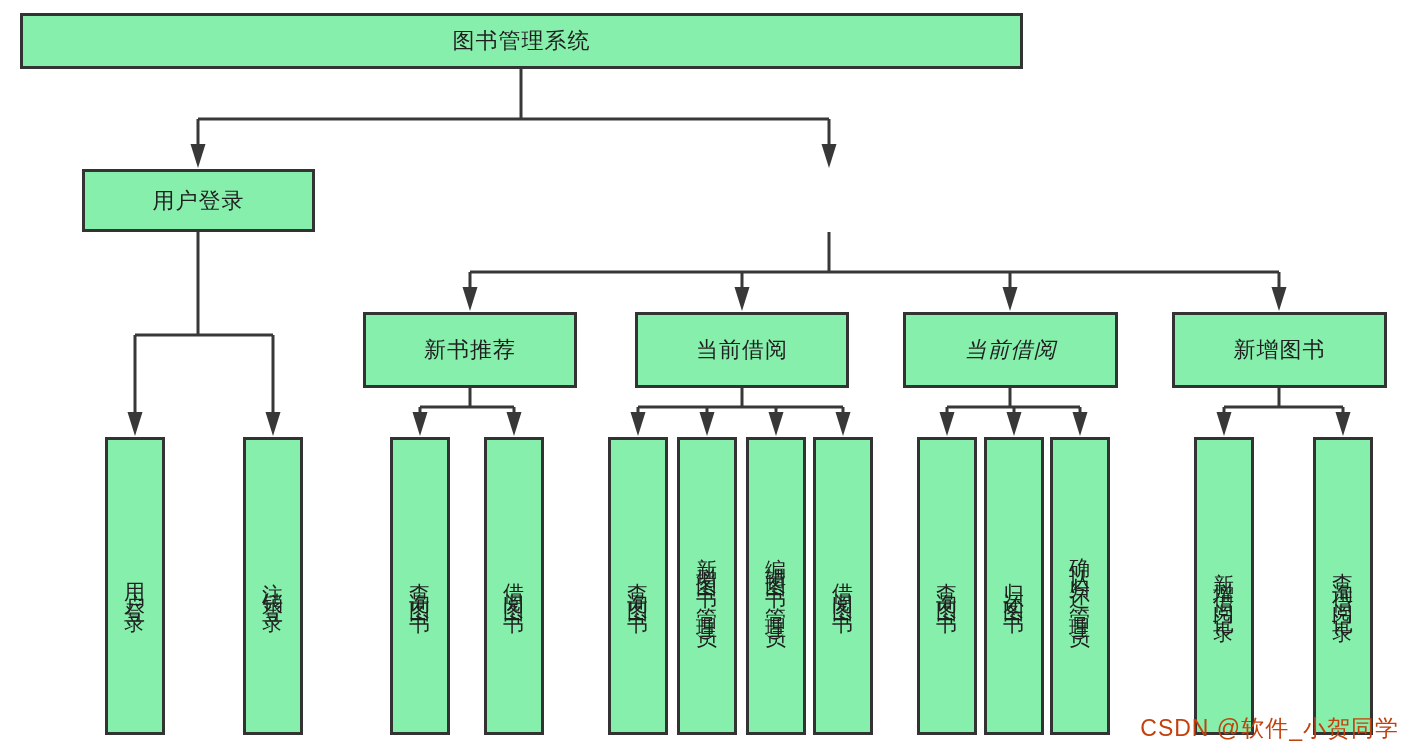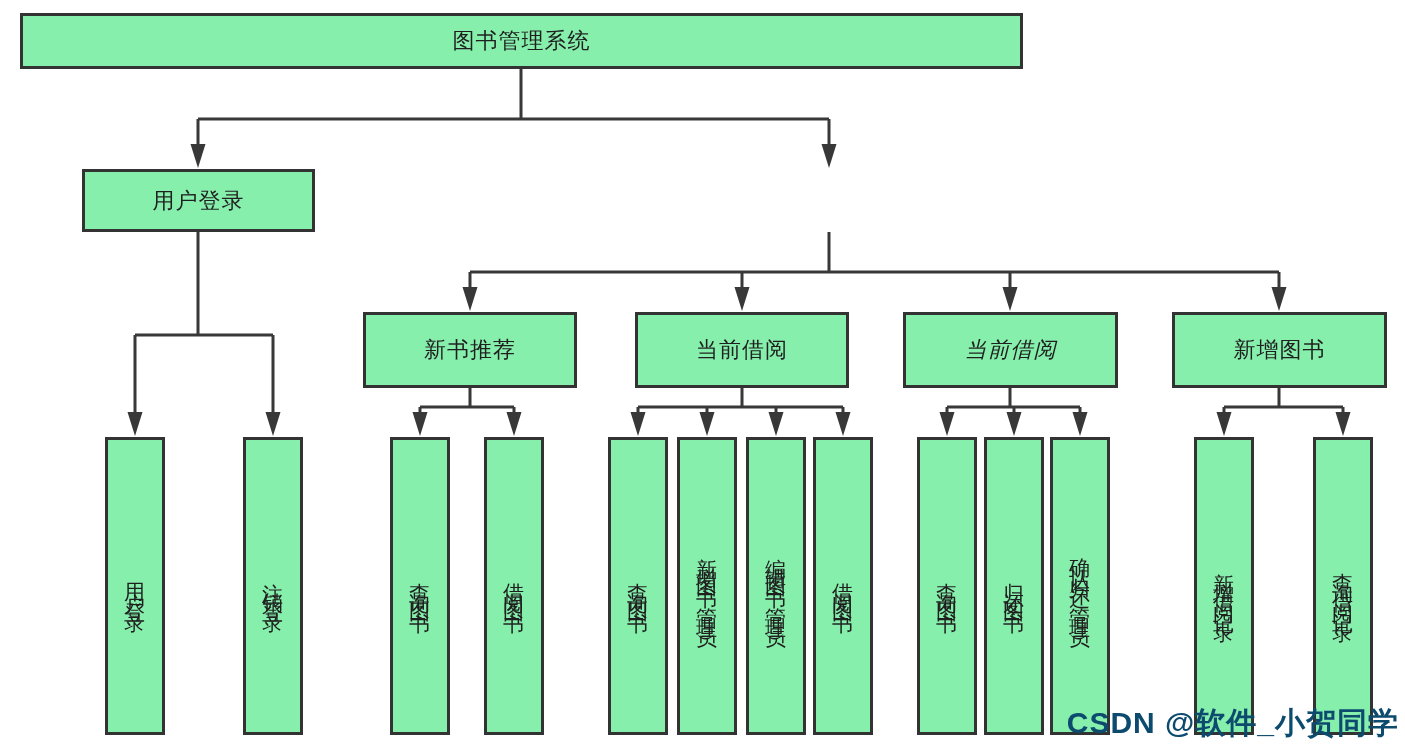--- a/index.html
+++ b/index.html
@@ -70,26 +70,25 @@
   .lf-3d { left: 813px; }
   .lf-4a { left: 917px; }
   .lf-4b { left: 984px; }
   .lf-4c { left: 1050px; }
   .lf-5a { left: 1194px; }
   .lf-5b { left: 1313px; }
   .watermark {
     position: absolute;
     right: 6px;
     bottom: 3px;
-    font-size: 30px;
-    color: #0c4a6e;
+    font-size: 23px;
+    color: #c2410c;
     letter-spacing: 1px;
     z-index: 5;
     white-space: nowrap;
-    font-weight: bold;
   }
 </style>
 </head>
 <body>
 
 <div class="canvas">
 
   <svg class="connector-layer" width="1405" height="747" viewBox="0 0 1405 747" fill="none" stroke="#383838" stroke-width="3">
 
     <path d="M521,69 V119 M198,119 H829 M198,119 V148 M829,119 V148"></path>

